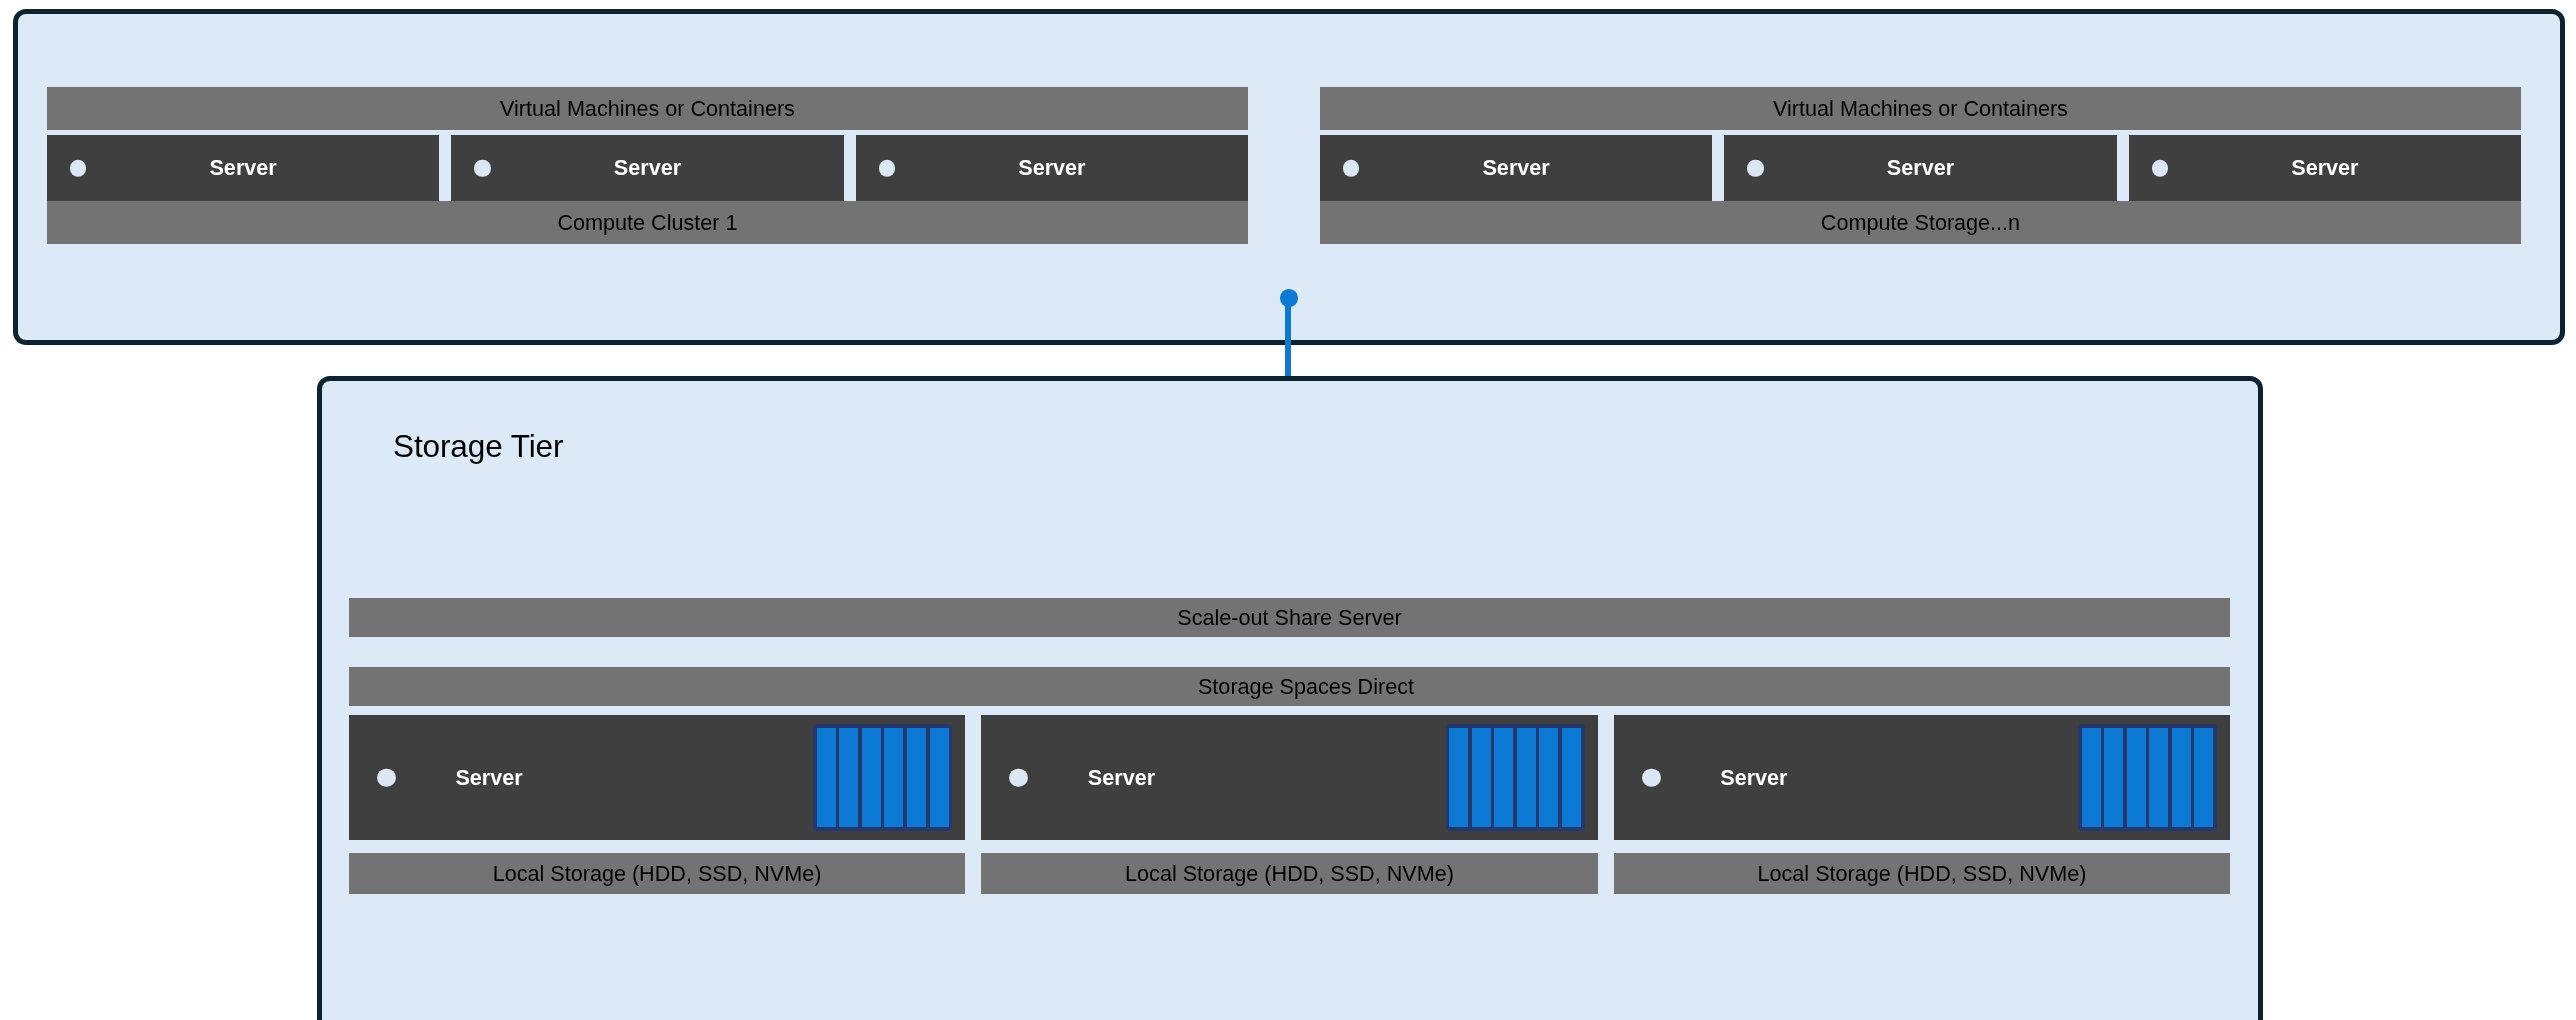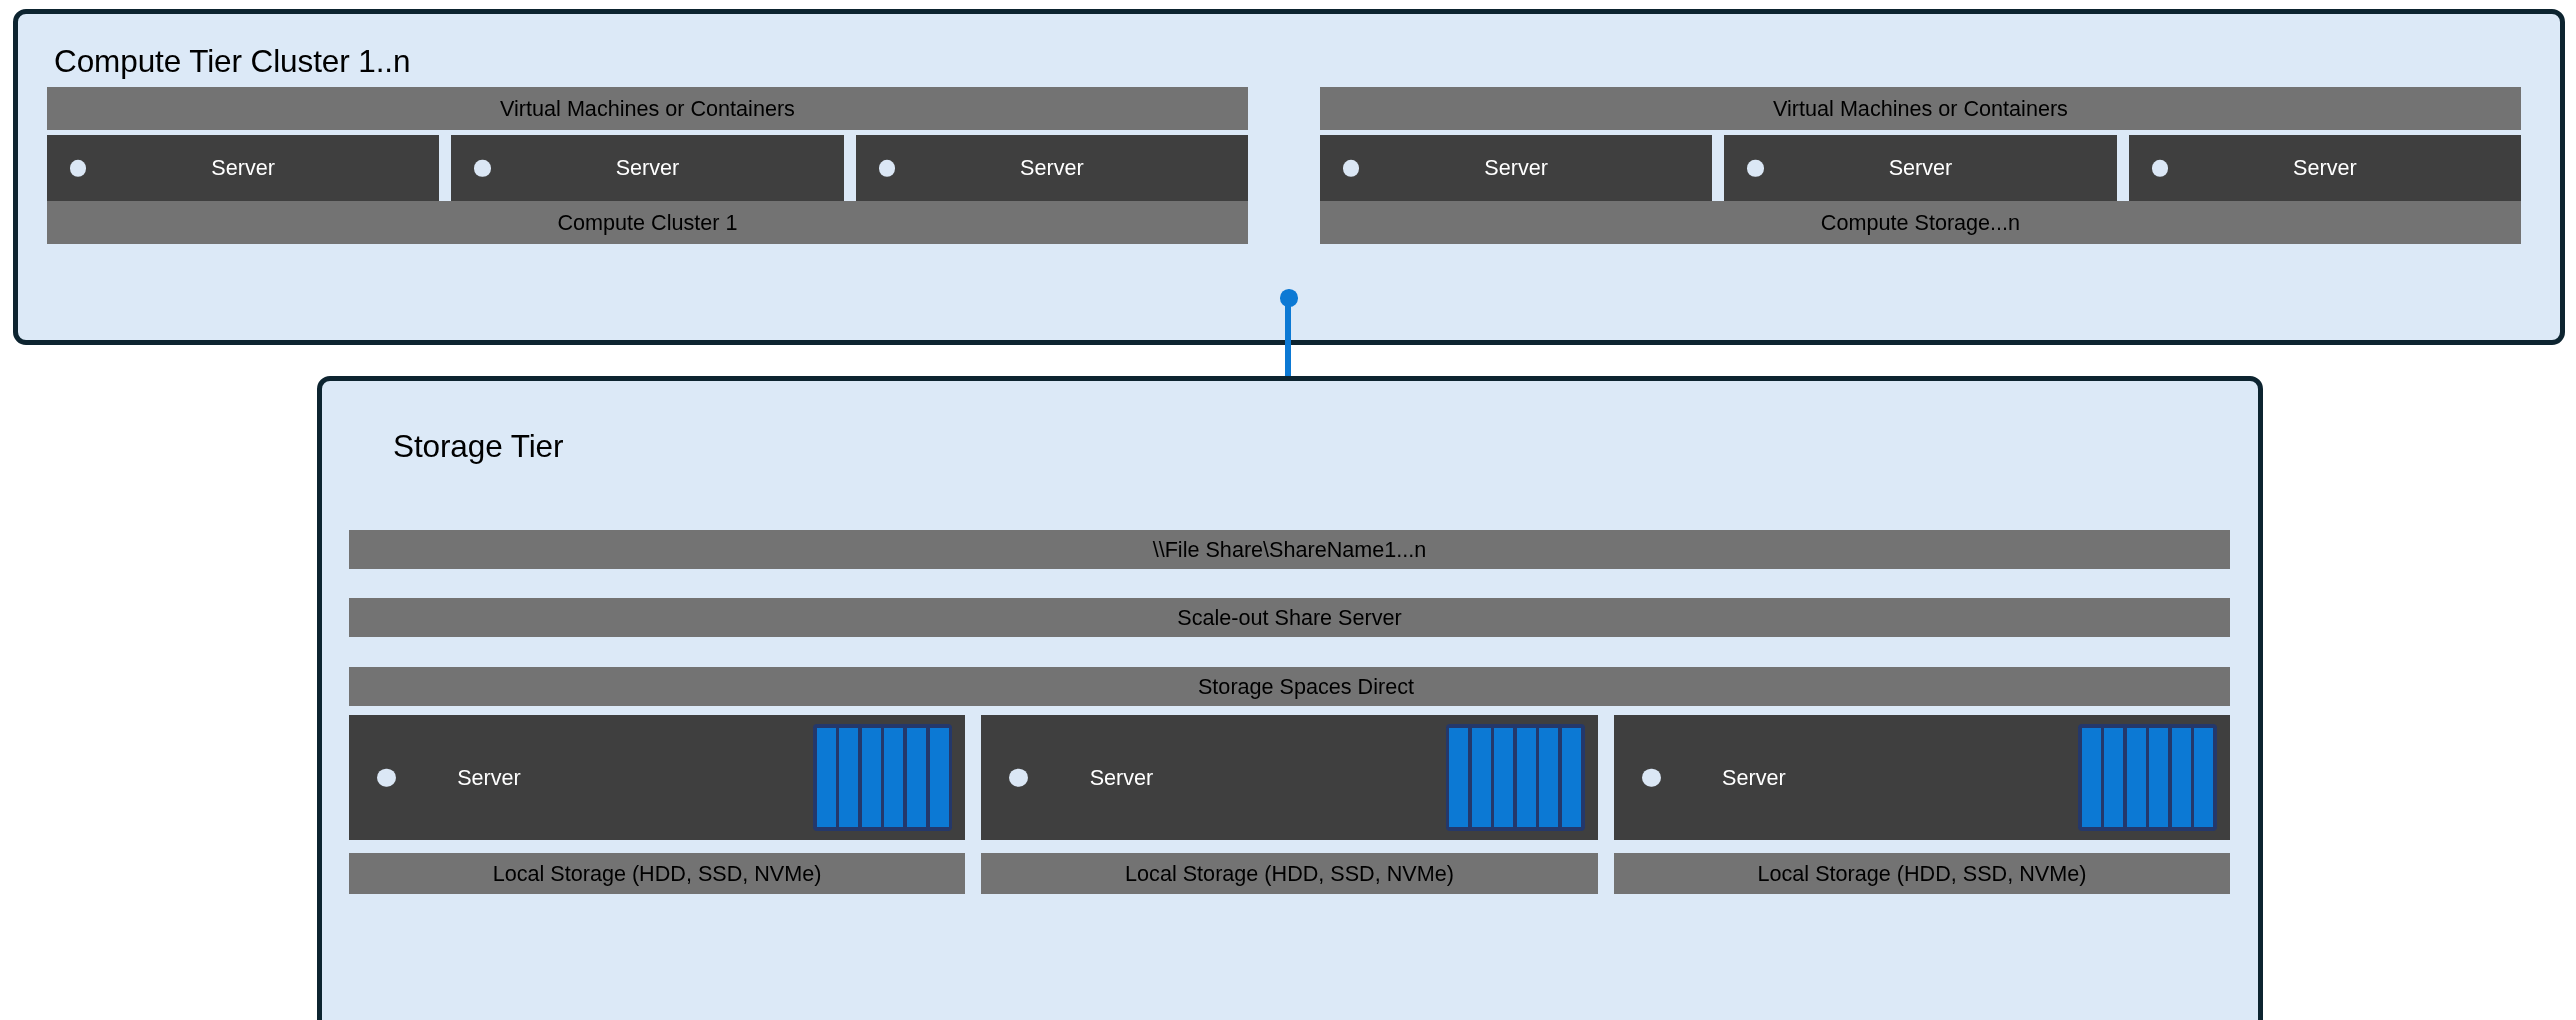--- a/index.html
+++ b/index.html
@@ -106,20 +106,21 @@
     left: 23px;
     top: 50%;
     transform: translateY(-50%);
   }
   .server-label {
     color: #ffffff;
     font-size: 21.6px;
     width: 100%;
     text-align: center;
     pointer-events: none;
+    font-weight: bold;
   }
 
   
   .storage-band {
     position: absolute;
     left: 27px;
     width: 1881px;
     height: 39px;
     font-size: 21.6px;
   }
@@ -217,21 +218,20 @@
     height: 76px;
   }
 </style>
 </head>
 <body>
 
 <div id="canvas">
 
   <div id="compute-tier" class="tier">
 
-    <div id="compute-tier-title" class="tier-title">Compute Tier Cluster 1..n</div>
 
     <div id="cluster-1" class="cluster">
       <div class="band cluster-band cluster-header">Virtual Machines or Containers</div>
       <div class="server-row">
         <div class="server-box">
           <span class="server-led"></span>
           <span class="server-label">Server</span>
         </div>
         <div class="server-box">
           <span class="server-led"></span>
@@ -270,21 +270,20 @@
   <div id="connector-dot-bottom" class="connector-dot"></div>
 
   <svg id="folder-icon" viewBox="0 0 175 130">
     <path d="M10 22 a10 10 0 0 1 10 -10 h47 a10 10 0 0 1 7 3 l17 17 h74 a10 10 0 0 1 10 10 v76 a10 10 0 0 1 -10 10 h-145 a10 10 0 0 1 -10 -10 Z" fill="#0c79d4"></path>
   </svg>
 
   <div id="storage-tier" class="tier">
 
     <div id="storage-tier-title" class="tier-title">Storage Tier</div>
 
-    <div id="band-file-share" class="band storage-band">\\File Share\ShareName1...n</div>
 
     <div id="band-sofs" class="band storage-band">Scale-out Share Server</div>
 
     <div id="band-s2d" class="band storage-band">Storage Spaces Direct</div>
 
     <div id="storage-columns">
 
       <div id="storage-col-1" class="storage-col">
         <div class="storage-server">
           <span class="server-led"></span>

